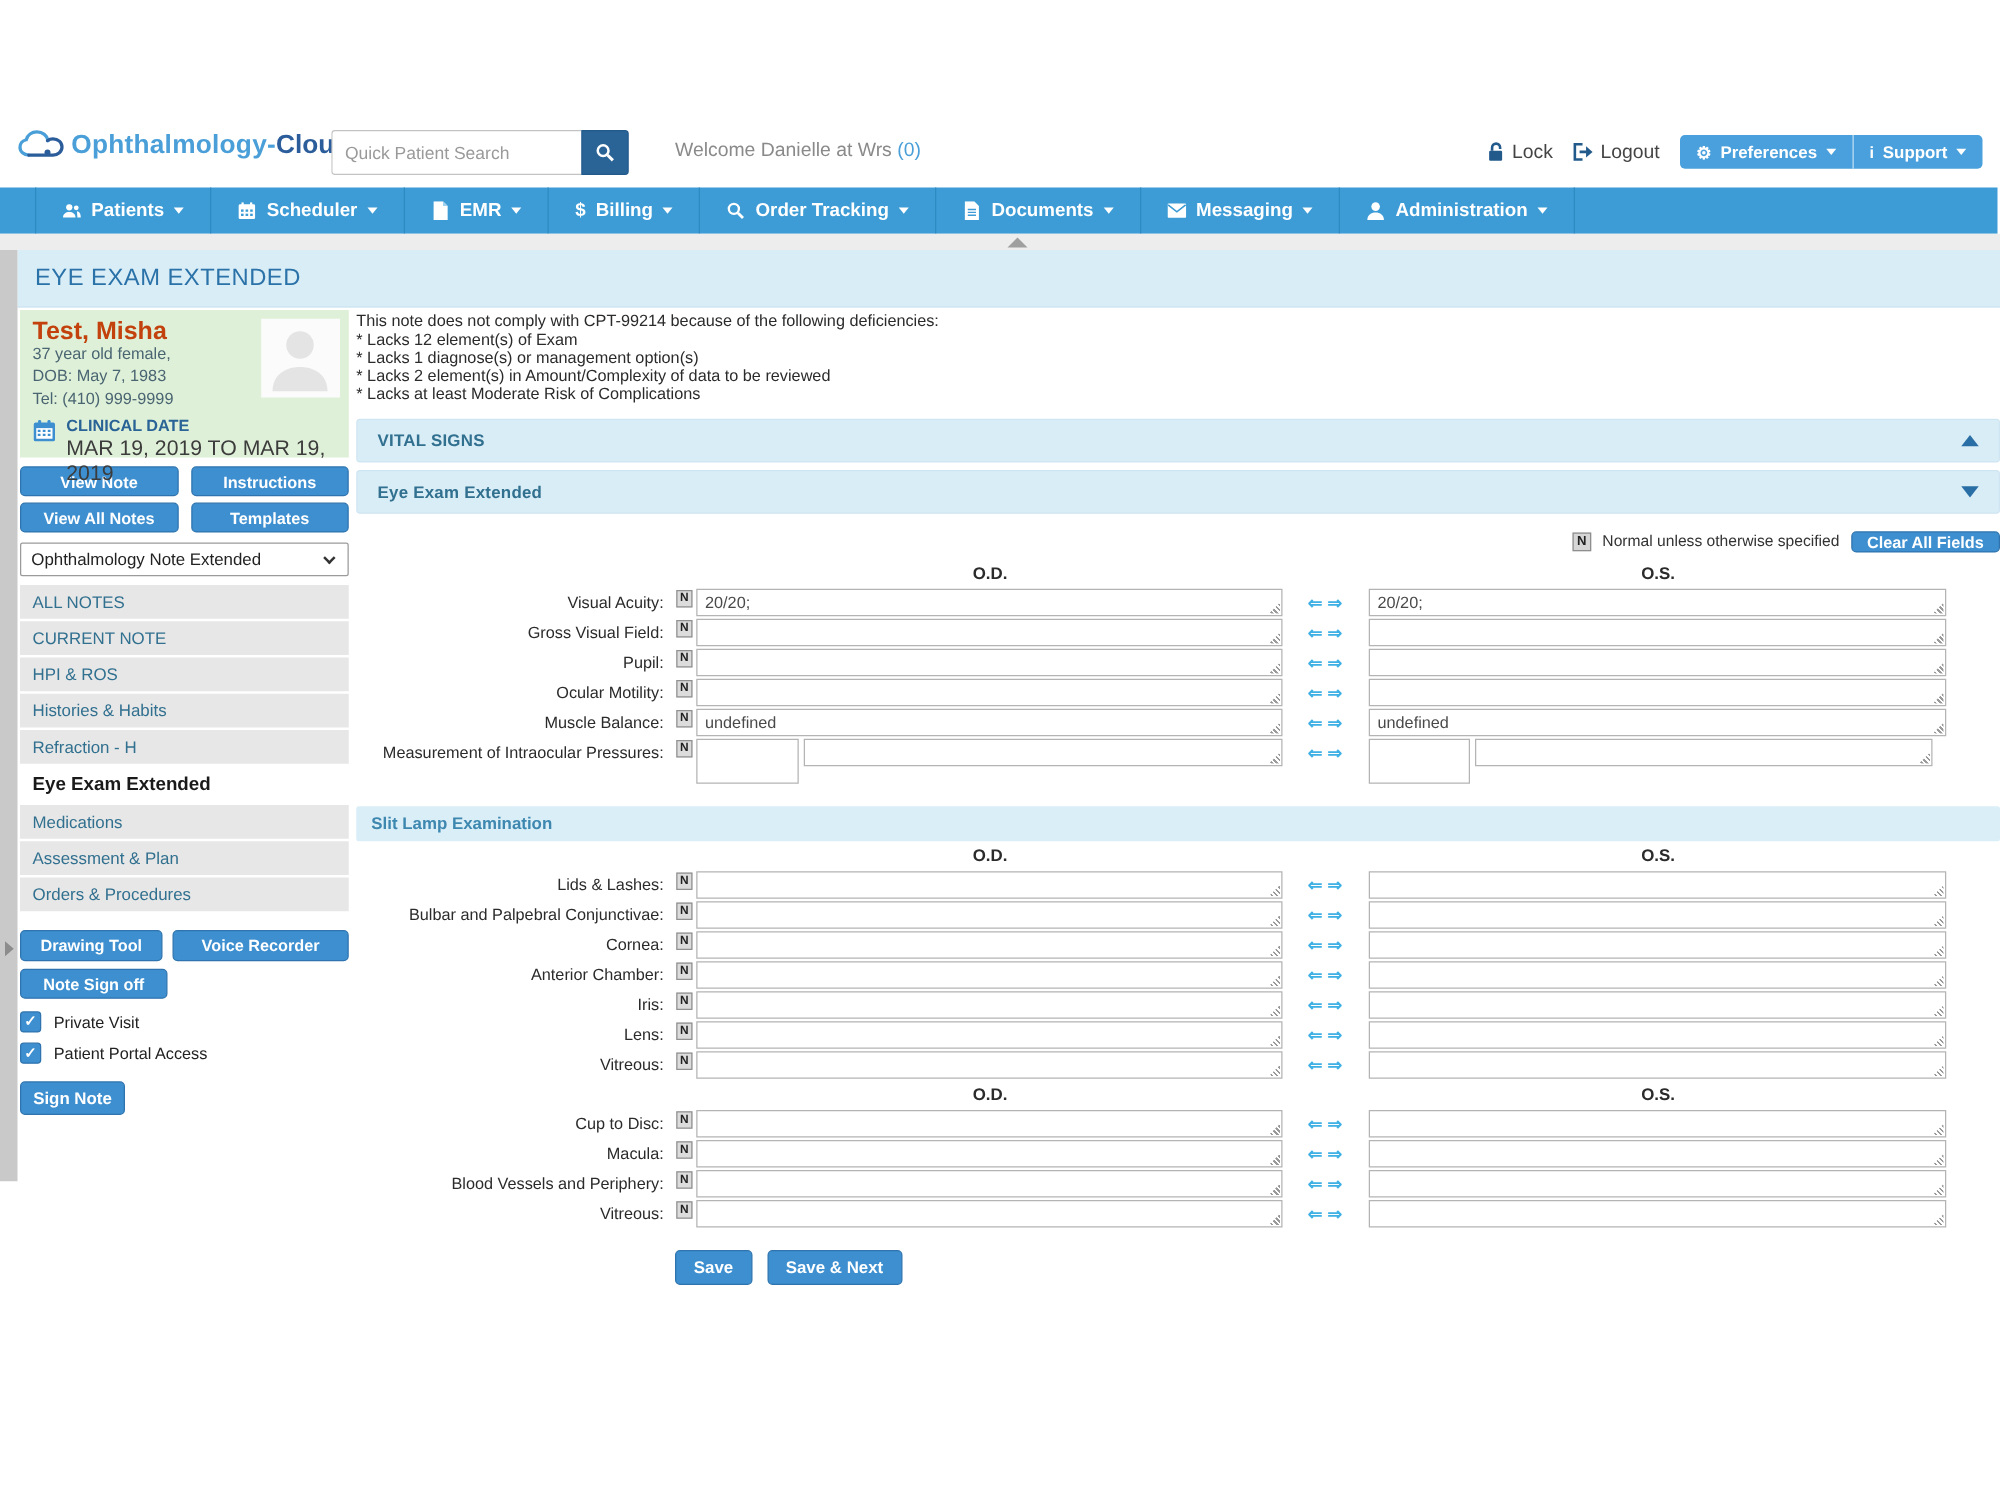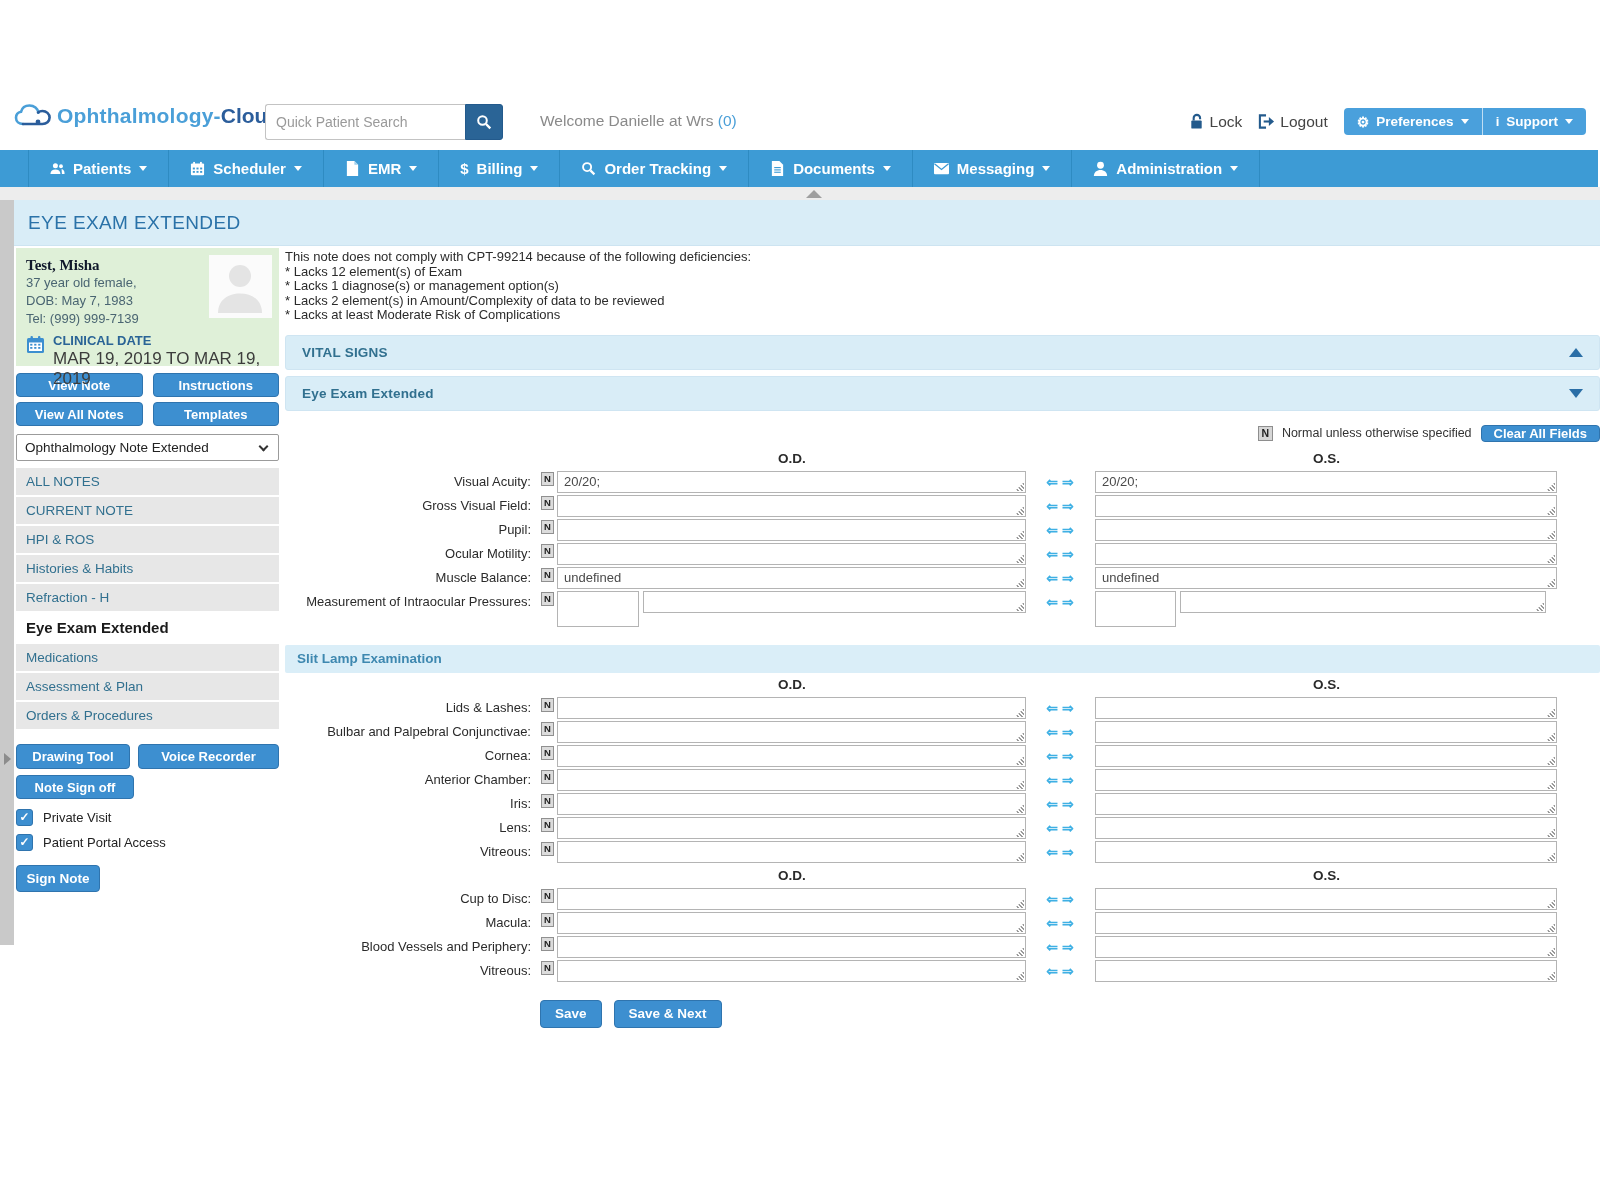--- a/index.html
+++ b/index.html
@@ -42,21 +42,21 @@
   
   .titlebar { position:absolute; top:200px; left:14px; right:0; height:46px; background:#d9edf7; border-bottom:1px solid #cde4f1; }
   .titlebar h1 { font-size:19px; font-weight:normal; color:#2a72a8; line-height:46px; padding-left:14px; letter-spacing:.4px; }
   .leftstrip { position:absolute; top:200px; left:0; width:14px; height:745px; background:#c9c9c9; }
   .railhandle { position:absolute; top:742px; left:0; width:14px; height:34px; display:flex; align-items:center; justify-content:center; cursor:pointer; }
   .rtri { width:0; height:0; border-top:6px solid transparent; border-bottom:6px solid transparent; border-left:7px solid #8c8c8c; }
 
   
   .sidebar { position:absolute; left:16px; top:248px; width:263px; }
   .patient { position:relative; background:#dff0d8; padding:8px 10px 9px; height:118px; }
-  .pname { font-size:15px; font-weight:bold; color:#0f172a; line-height:18px;font-family:Liberation Serif, serif; }
+  .pname { font-size:20px; font-weight:bold; color:#c2410c; line-height:18px; }
   .pline { font-size:13px; color:#4a6572; line-height:18px; }
   .avatar { position:absolute; right:7px; top:7px; width:63px; height:63px; background:#fbfbfb; }
   .clinical { display:flex; gap:8px; margin-top:5px; align-items:flex-start; }
   .calico svg { width:19px; height:19px; margin-top:2px; }
   .cdl { font-size:13px; font-weight:bold; color:#2a6496; }
   .cdv { font-size:17px; color:#3c3c3c; margin-top:1px; }
   .btngrid { margin-top:7px; display:grid; grid-template-columns:1fr 1fr; gap:5px 10px; }
   .sb { background:#3d8fd0; border:1px solid #2f74ae; border-radius:4px; color:#fff; font-weight:bold; font-size:13px; font-family:inherit; cursor:pointer; height:24px; }
   .selectbox { margin-top:8px; position:relative; height:27px; border:1px solid #9b9b9b; border-radius:2px; background:#fff; cursor:pointer; }
   .seltext { line-height:25px; padding-left:8px; font-size:13.5px; color:#222; display:block; }
@@ -268,21 +268,21 @@
   <div class="leftstrip"></div>
   <div class="railhandle">
     <span class="rtri"></span>
   </div>
 
   <aside class="sidebar">
     <div class="patient">
       <div class="pname">Test, Misha</div>
       <div class="pline">37 year old female,</div>
       <div class="pline">DOB: May 7, 1983</div>
-      <div class="pline">Tel: (999) 999-7139</div>
+      <div class="pline">Tel: (410) 999-9999</div>
       <div class="avatar">
         <svg viewBox="0 0 63 63" width="63" height="63">
             <circle cx="31" cy="21" r="11" fill="#e4e4e4"></circle>
             <path d="M9 58c0-13 10-19.5 22-19.5S53 45 53 58z" fill="#e4e4e4"></path>
           </svg>
       </div>
       <div class="clinical">
         <span class="calico">
           <svg viewBox="0 0 19 19">
               <rect x="1" y="3" width="17" height="15" rx="1.5" fill="#3d8fd0"></rect>

